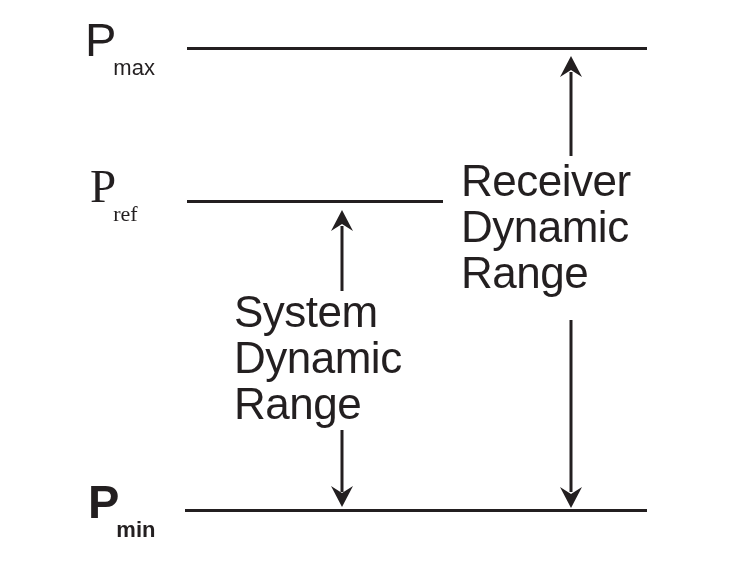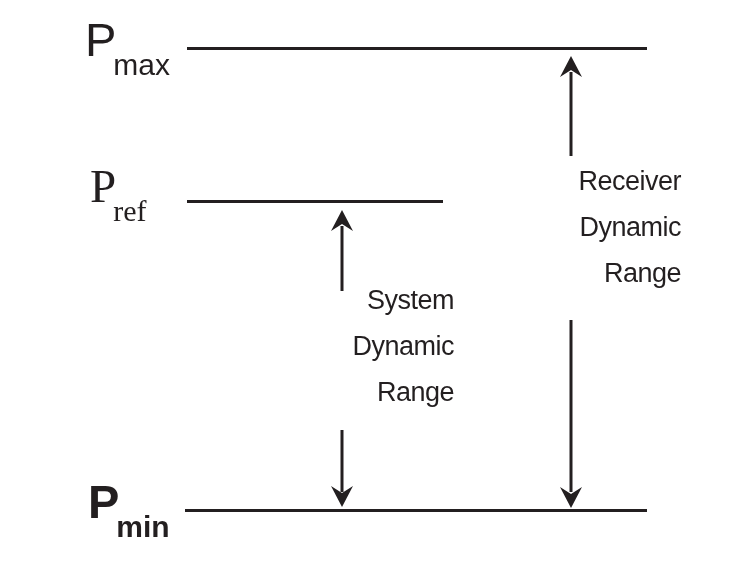--- a/index.html
+++ b/index.html
@@ -26,41 +26,41 @@
   #line-pmin { left: 185px; top: 509px; width: 462px; }
 
   .plabel {
     position: absolute;
     font-size: 47px;
     line-height: 1;
     letter-spacing: -1px;
     white-space: nowrap;
   }
   .psub {
-    font-size: 30px;
+    font-size: 22px;
     position: relative;
     top: 19px;
     margin-left: -2px;
     letter-spacing: 0;
     margin-top: 41px;
   }
   #label-pmax { left: 85px; top: 16px; }
   #label-pref { left: 90px; top: 163px; font-family: Liberation Serif, serif; }
   #label-pmin { left: 88px; top: 478px; font-weight: bold; }
 
   .range-label {
     position: absolute;
     width: 220px;
-    text-align: right;
-    font-size: 27px;
+    text-align: left;
+    font-size: 44px;
     line-height: 46px;
     letter-spacing: -0.5px;
   }
   #label-receiver { left: 461px; top: 158px; }
-  #label-system  { left: 234px; top: 277px; }
+  #label-system  { left: 234px; top: 289px; }
 
   svg.arrows {
     position: absolute;
     left: 0;
     top: 0;
     width: 747px;
     height: 562px;
   }
   svg.arrows line {
     stroke: var(--ink, #231f20);

